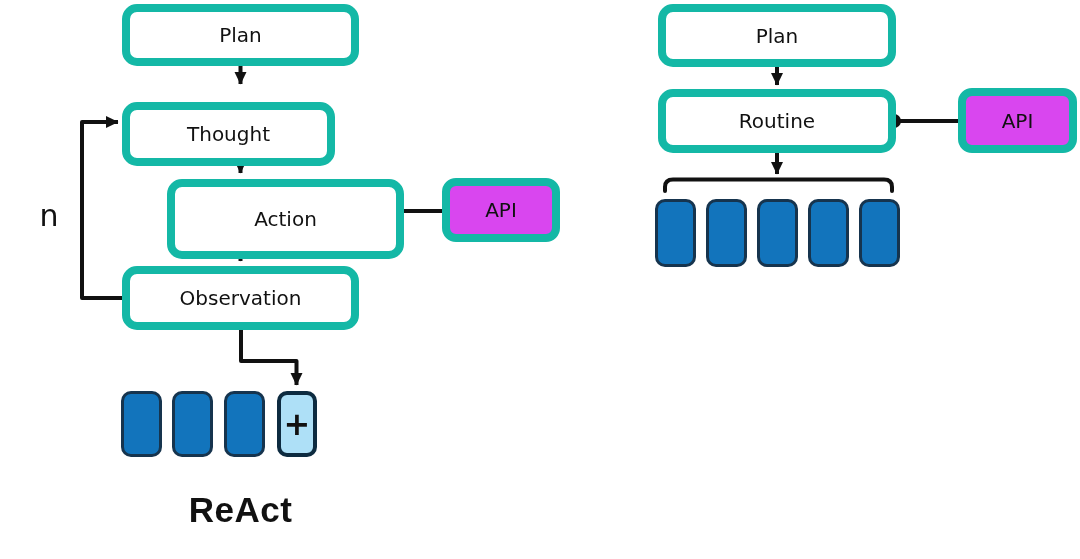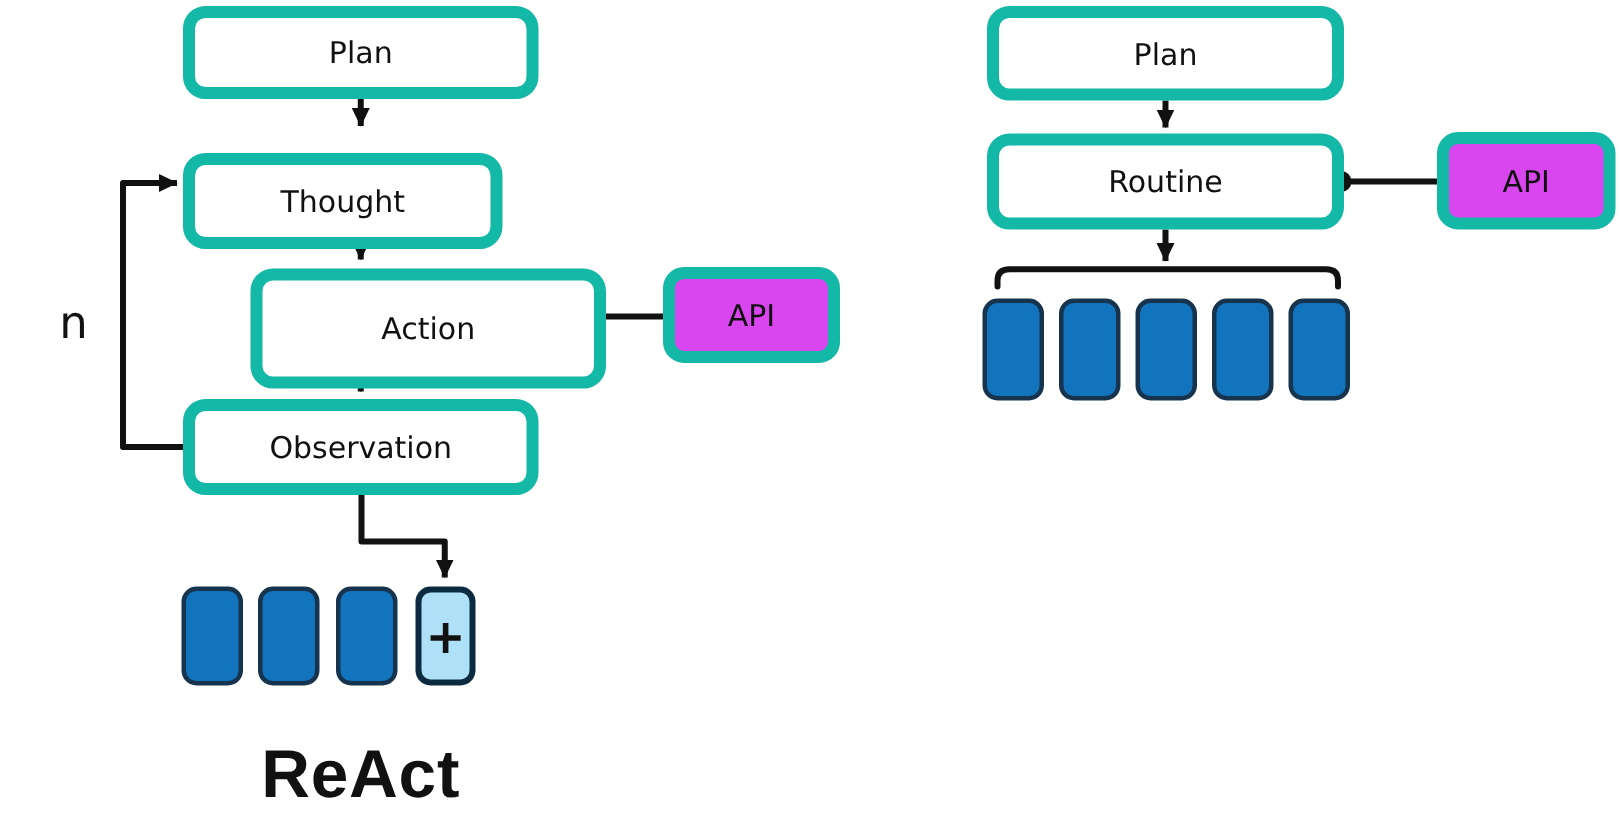--- a/index.html
+++ b/index.html
@@ -22,21 +22,21 @@
   .chip.light{
     background:#aee0f7;border:4px solid #0d2b40;
     display:flex;align-items:center;justify-content:center;
     font-size:32px;font-weight:700;color:#111;
   }
   .loop-label{
     position:absolute;left:34px;top:198px;width:30px;text-align:center;
     font-size:30px;
   }
   .diagram-title{
-    position:absolute;font-weight:700;font-size:45px;text-align:center;
+    position:absolute;font-weight:700;font-size:35px;text-align:center;
     font-family:"Liberation Sans","DejaVu Sans",sans-serif;letter-spacing:0.5px;
   }
   .title-react{left:122px;top:490px;width:237px;}
   .title-oneshot{left:638px;top:488px;width:278px;}
 </style>
 </head>
 <body>
 
 <div class="canvas">
 

